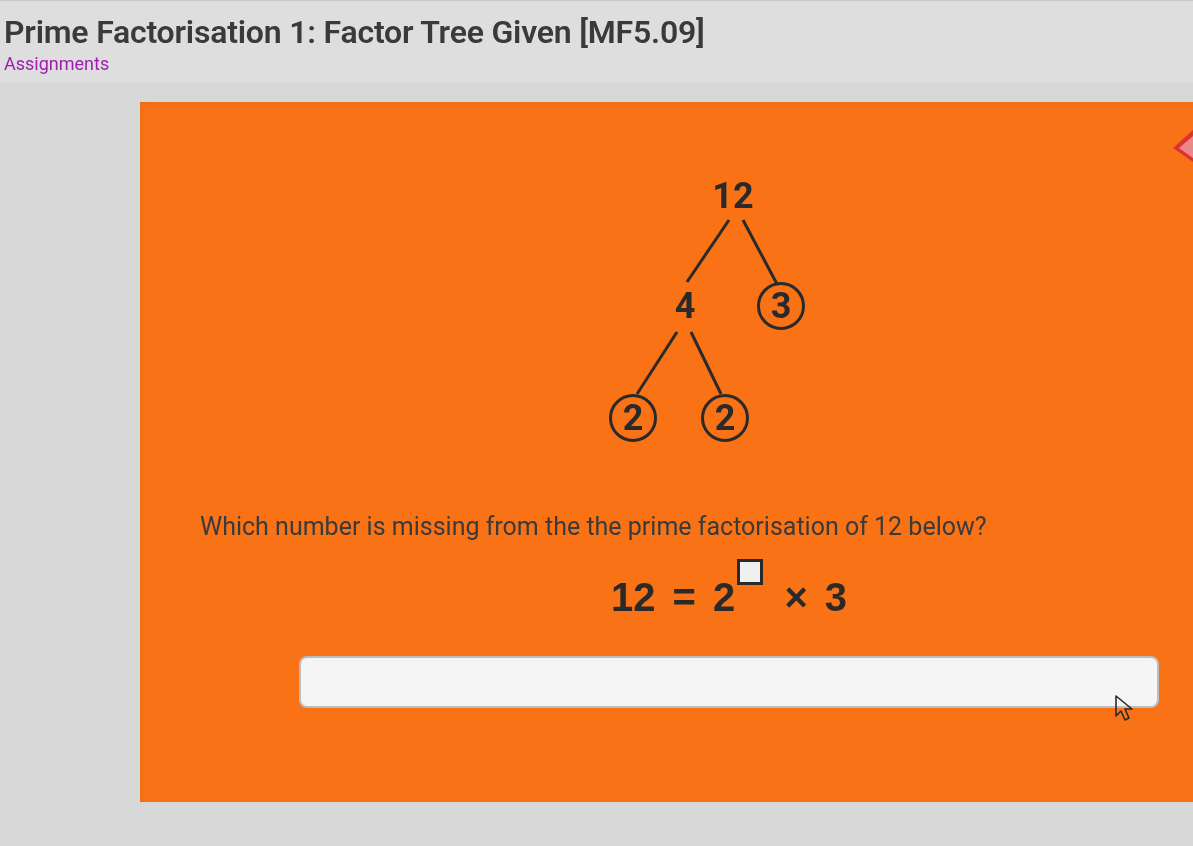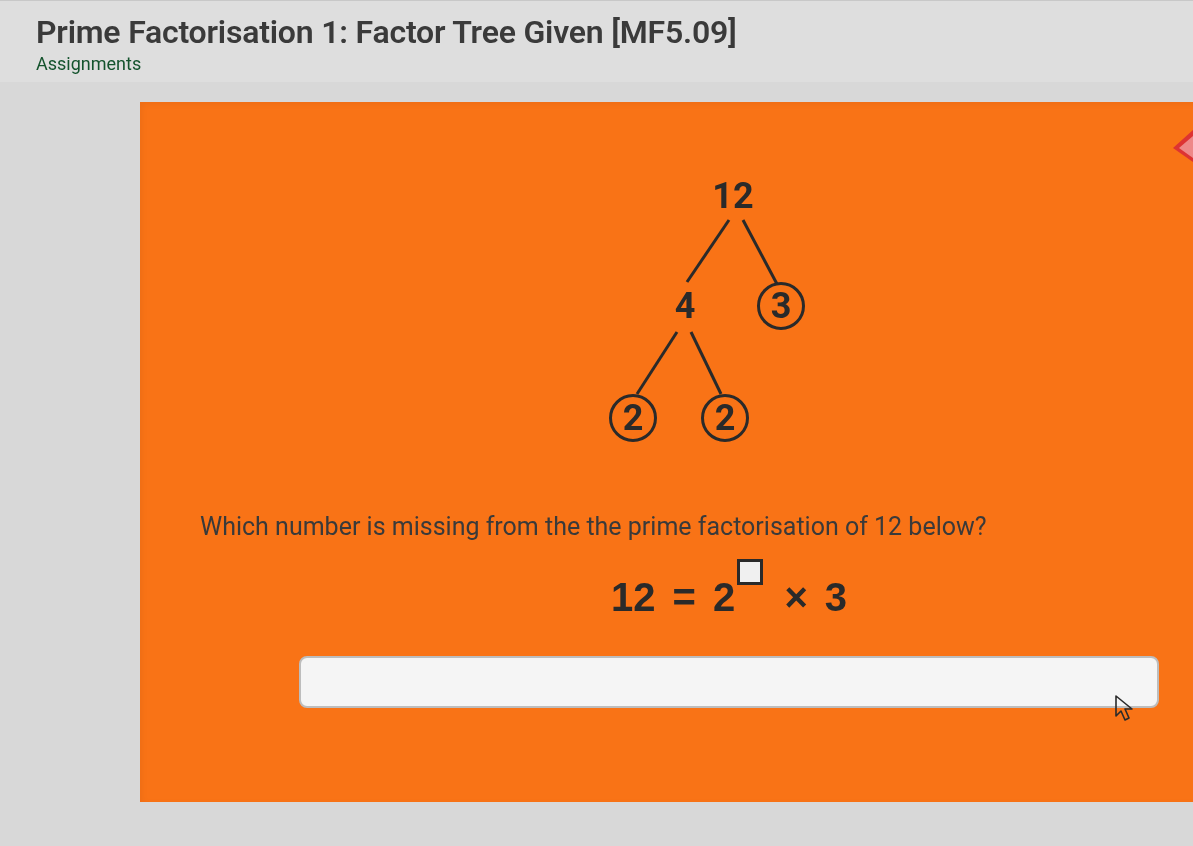--- a/index.html
+++ b/index.html
@@ -10,33 +10,33 @@
     body {
       width: 1193px;
       height: 846px;
       background: #d8d8d8;
       font-family: -apple-system, BlinkMacSystemFont, "Segoe UI", Roboto, Arial, sans-serif;
       color: #3a3a3a;
       overflow: hidden;
       position: relative;
     }
     .header {
-      padding: 12px 20px 8px 36px;
+      padding: 12px 20px 8px 4px;
       background: #dedede;
       border-top: 1px solid #c8c8c8;
     }
     .title {
       font-size: 32px;
       font-weight: 600;
       color: #3a3a3a;
       letter-spacing: -0.2px;
     }
     .subtitle {
       font-size: 18px;
-      color: #14532d;
+      color: #a21caf;
       margin-top: 2px;
     }
     .content-wrap {
       padding: 20px 0 0 140px;
     }
     .card {
       background: #f97316;
       width: 1178px;
       min-height: 700px;
       padding: 60px 60px 40px 60px;

